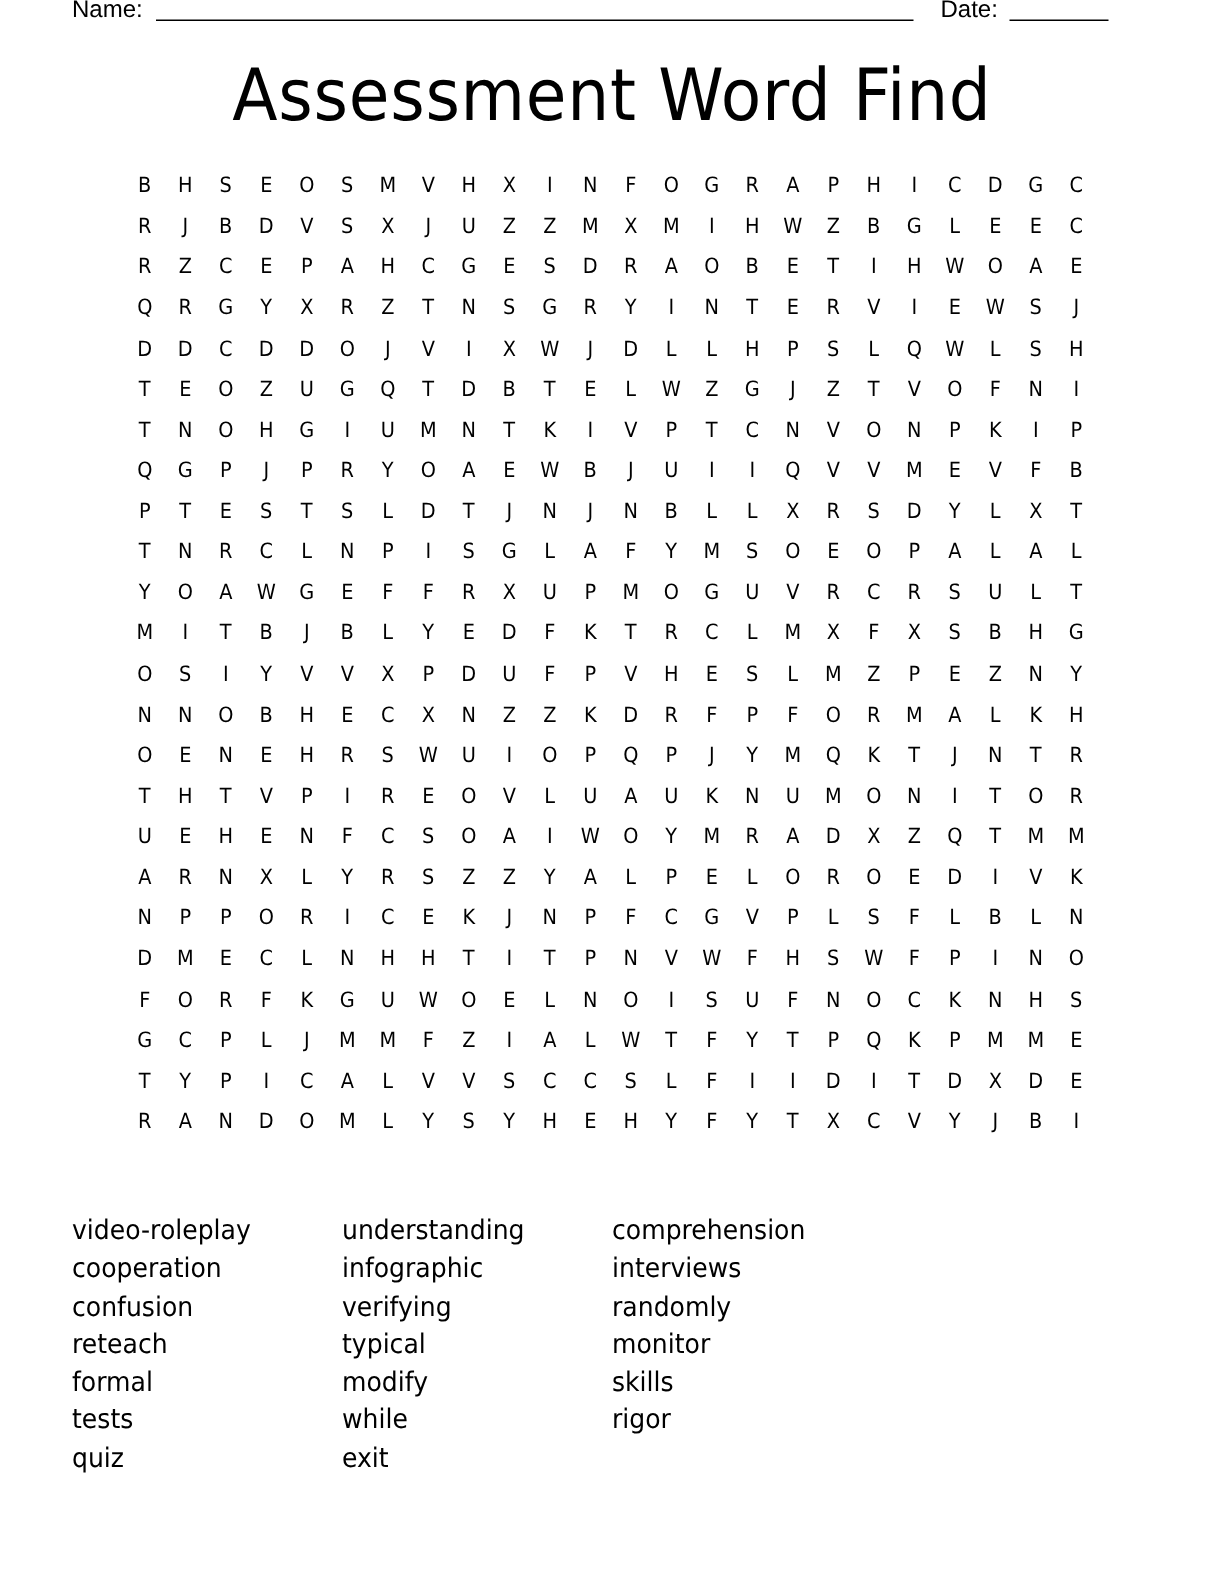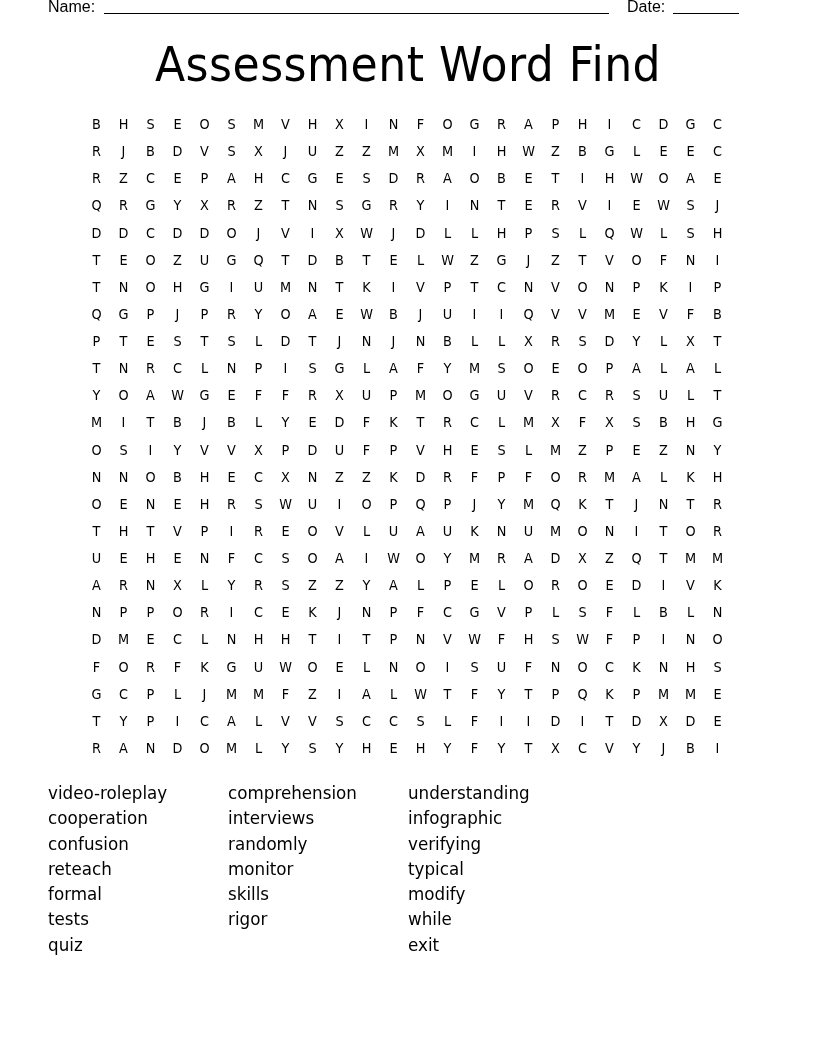--- a/index.html
+++ b/index.html
@@ -78,20 +78,21 @@
       top: 780px;
       left: 48px;
       width: 720px;
       display: grid;
       grid-template-columns: 180px 180px 180px 180px;
       grid-auto-flow: row;
     }
     .word-col {
       display: flex;
       flex-direction: column;
+      margin-top: 28px;
     }
     .word {
       font-family: "DejaVu Sans", sans-serif;
       font-size: 18px;
       line-height: 25.3px;
       white-space: nowrap;
       transform: scaleX(0.93);
       transform-origin: left center;
     }
   </style>
@@ -690,29 +691,29 @@
     <div class="word-col">
       <div class="word">video-roleplay</div>
       <div class="word">cooperation</div>
       <div class="word">confusion</div>
       <div class="word">reteach</div>
       <div class="word">formal</div>
       <div class="word">tests</div>
       <div class="word">quiz</div>
     </div>
     <div class="word-col">
-      <div class="word">comprehension</div>
-      <div class="word">interviews</div>
-      <div class="word">randomly</div>
-      <div class="word">monitor</div>
-      <div class="word">skills</div>
-      <div class="word">rigor</div>
-    </div>
-    <div class="word-col">
       <div class="word">understanding</div>
       <div class="word">infographic</div>
       <div class="word">verifying</div>
       <div class="word">typical</div>
       <div class="word">modify</div>
       <div class="word">while</div>
       <div class="word">exit</div>
     </div>
+    <div class="word-col">
+      <div class="word">comprehension</div>
+      <div class="word">interviews</div>
+      <div class="word">randomly</div>
+      <div class="word">monitor</div>
+      <div class="word">skills</div>
+      <div class="word">rigor</div>
+    </div>
   </div>
 
 </body></html>

